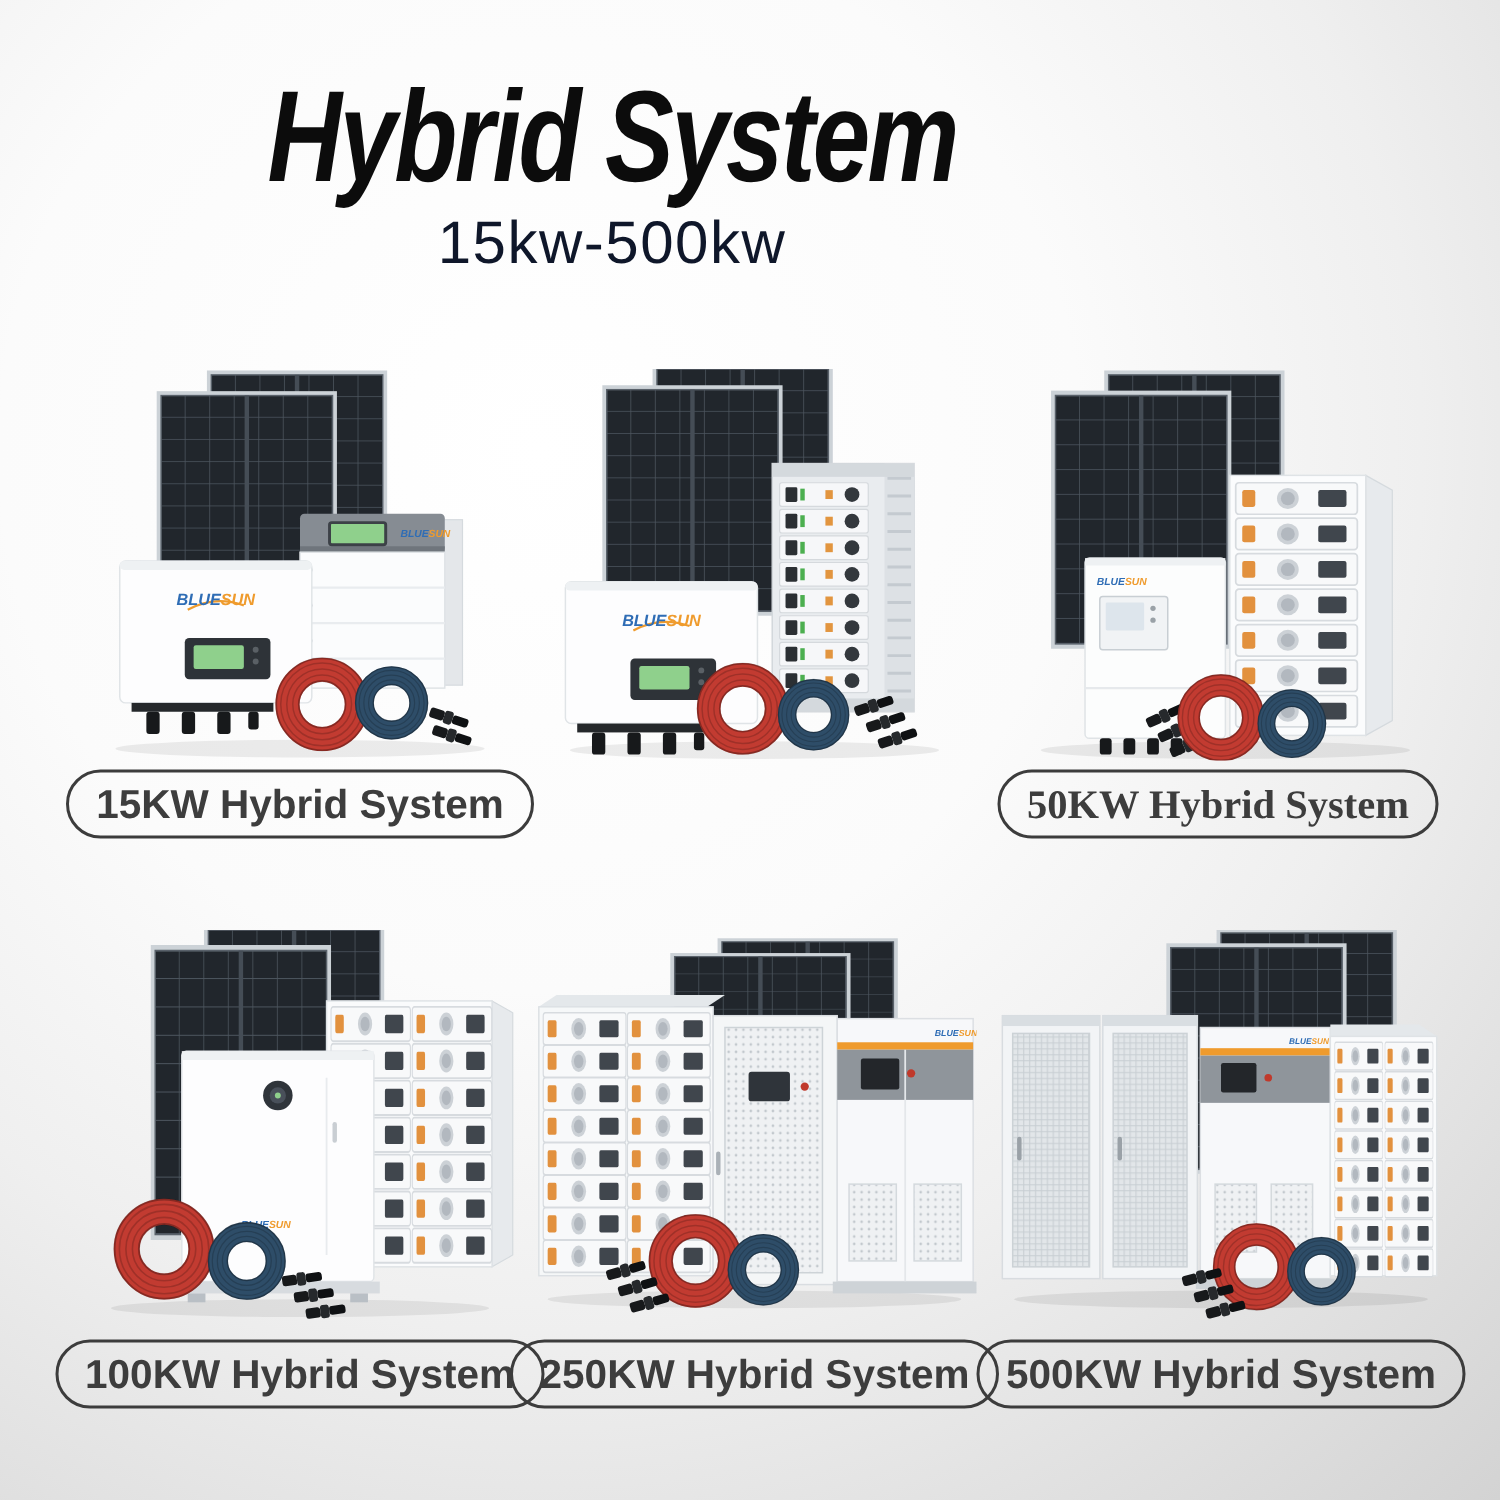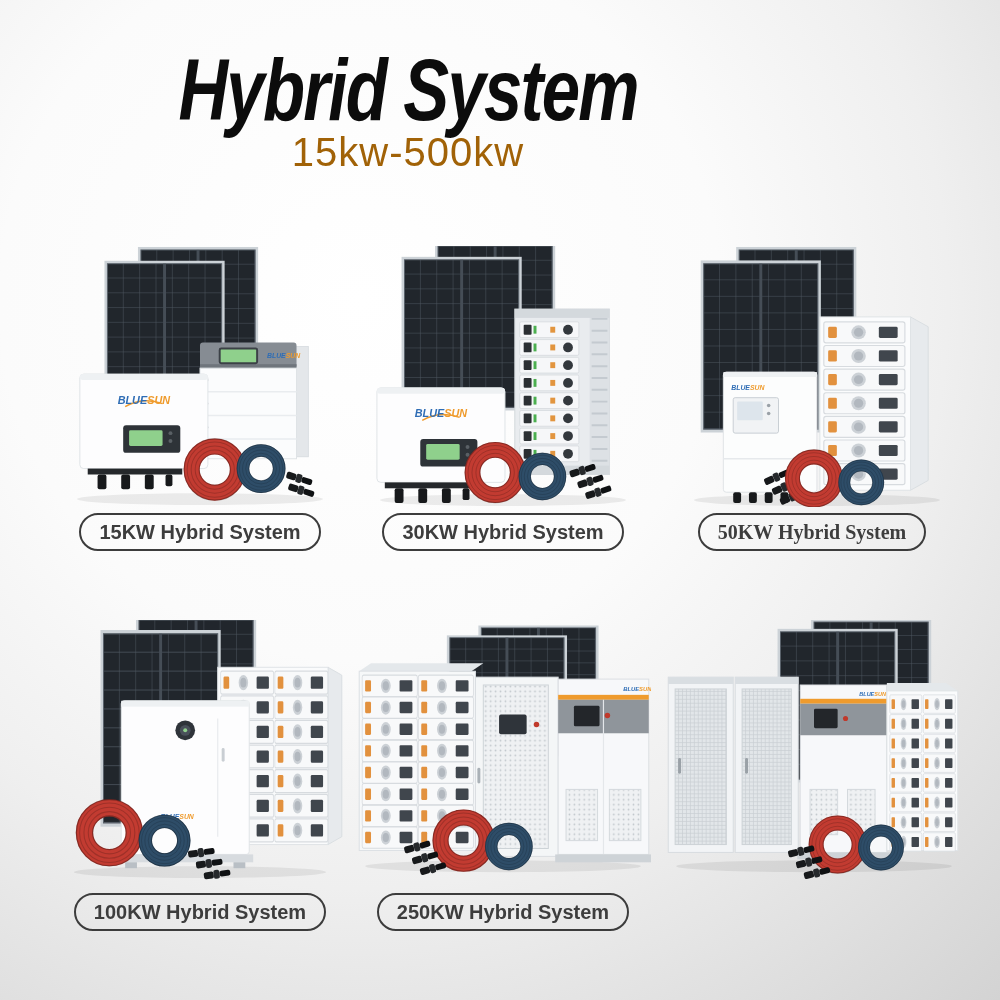--- a/index.html
+++ b/index.html
@@ -13,28 +13,28 @@
   .header{position:absolute;top:48px;left:0;width:816px;text-align:center;}
   .title{
     display:inline-block;
     font-size:80px;font-weight:bold;font-style:italic;
     letter-spacing:-2px;color:#0c0c0c;
     transform:scaleX(.86) scaleY(1.08);
     transform-origin:center top;
     line-height:1.0;
   }
   .subtitle{
-    margin-top:2px;font-size:40px;color:#a16207;letter-spacing:1px;font-weight:400;
+    margin-top:12px;font-size:40px;color:#0f172a;letter-spacing:1px;font-weight:400;
   }
   .card{position:absolute;width:296px;display:flex;flex-direction:column;align-items:center;}
   .card svg{display:block;}
   .pill{
     margin-top:6px;
     border:2.5px solid #3c3c3c;border-radius:26px;
-    padding:5px 18px;font-size:20px;font-weight:600;color:#3d3d3d;
+    padding:5px 18px;font-size:27px;font-weight:600;color:#3d3d3d;
     white-space:nowrap;background:transparent;line-height:1.2;
   }
   .row2 .pill{margin-top:12px;}
   svg text{font-family:"Liberation Sans", sans-serif;}
 </style>
 </head>
 <body>
 
 <svg width="0" height="0" style="position:absolute" aria-hidden="true">
   <defs>
@@ -189,21 +189,20 @@
       <g>
         <use href="#coilshape" color="#c23b31" transform="translate(142,230) scale(1.0)"></use>
         <use href="#coilshape" color="#2e4d68" transform="translate(190,234) scale(0.78)"></use>
       </g>
       <g>
         <use href="#mc4" transform="translate(218,232) rotate(-18)"></use>
         <use href="#mc4" transform="translate(226,243) rotate(-18)"></use>
         <use href="#mc4" transform="translate(234,254) rotate(-18)"></use>
       </g>
     </svg>
-    <div class="pill">30KW Hybrid System</div>
   </div>
 
   <div class="card row1" style="left:664px;top:246px;font-family:Liberation Serif, serif;">
     <svg width="296" height="261" viewBox="0 0 300 265">
       <ellipse cx="155" cy="258" rx="125" ry="6" fill="rgba(0,0,0,0.07)"></ellipse>
       <g>
         <use href="#panel" transform="translate(76,4)"></use>
         <use href="#panel" transform="translate(40,18) scale(1,1.12)"></use>
       </g>
       <g>
@@ -407,15 +406,16 @@
       <g>
         <use href="#coilshape" color="#c23b31" transform="translate(174,228) scale(0.95)"></use>
         <use href="#coilshape" color="#2e4d68" transform="translate(218,231) scale(0.75)"></use>
       </g>
       <g>
         <use href="#mc4" transform="translate(124,238) rotate(-14)"></use>
         <use href="#mc4" transform="translate(132,249) rotate(-14)"></use>
         <use href="#mc4" transform="translate(140,260) rotate(-14)"></use>
       </g>
     </svg>
+    <div class="pill">500KW Hybrid System</div>
   </div>
 
 </div>
 
 </body></html>

